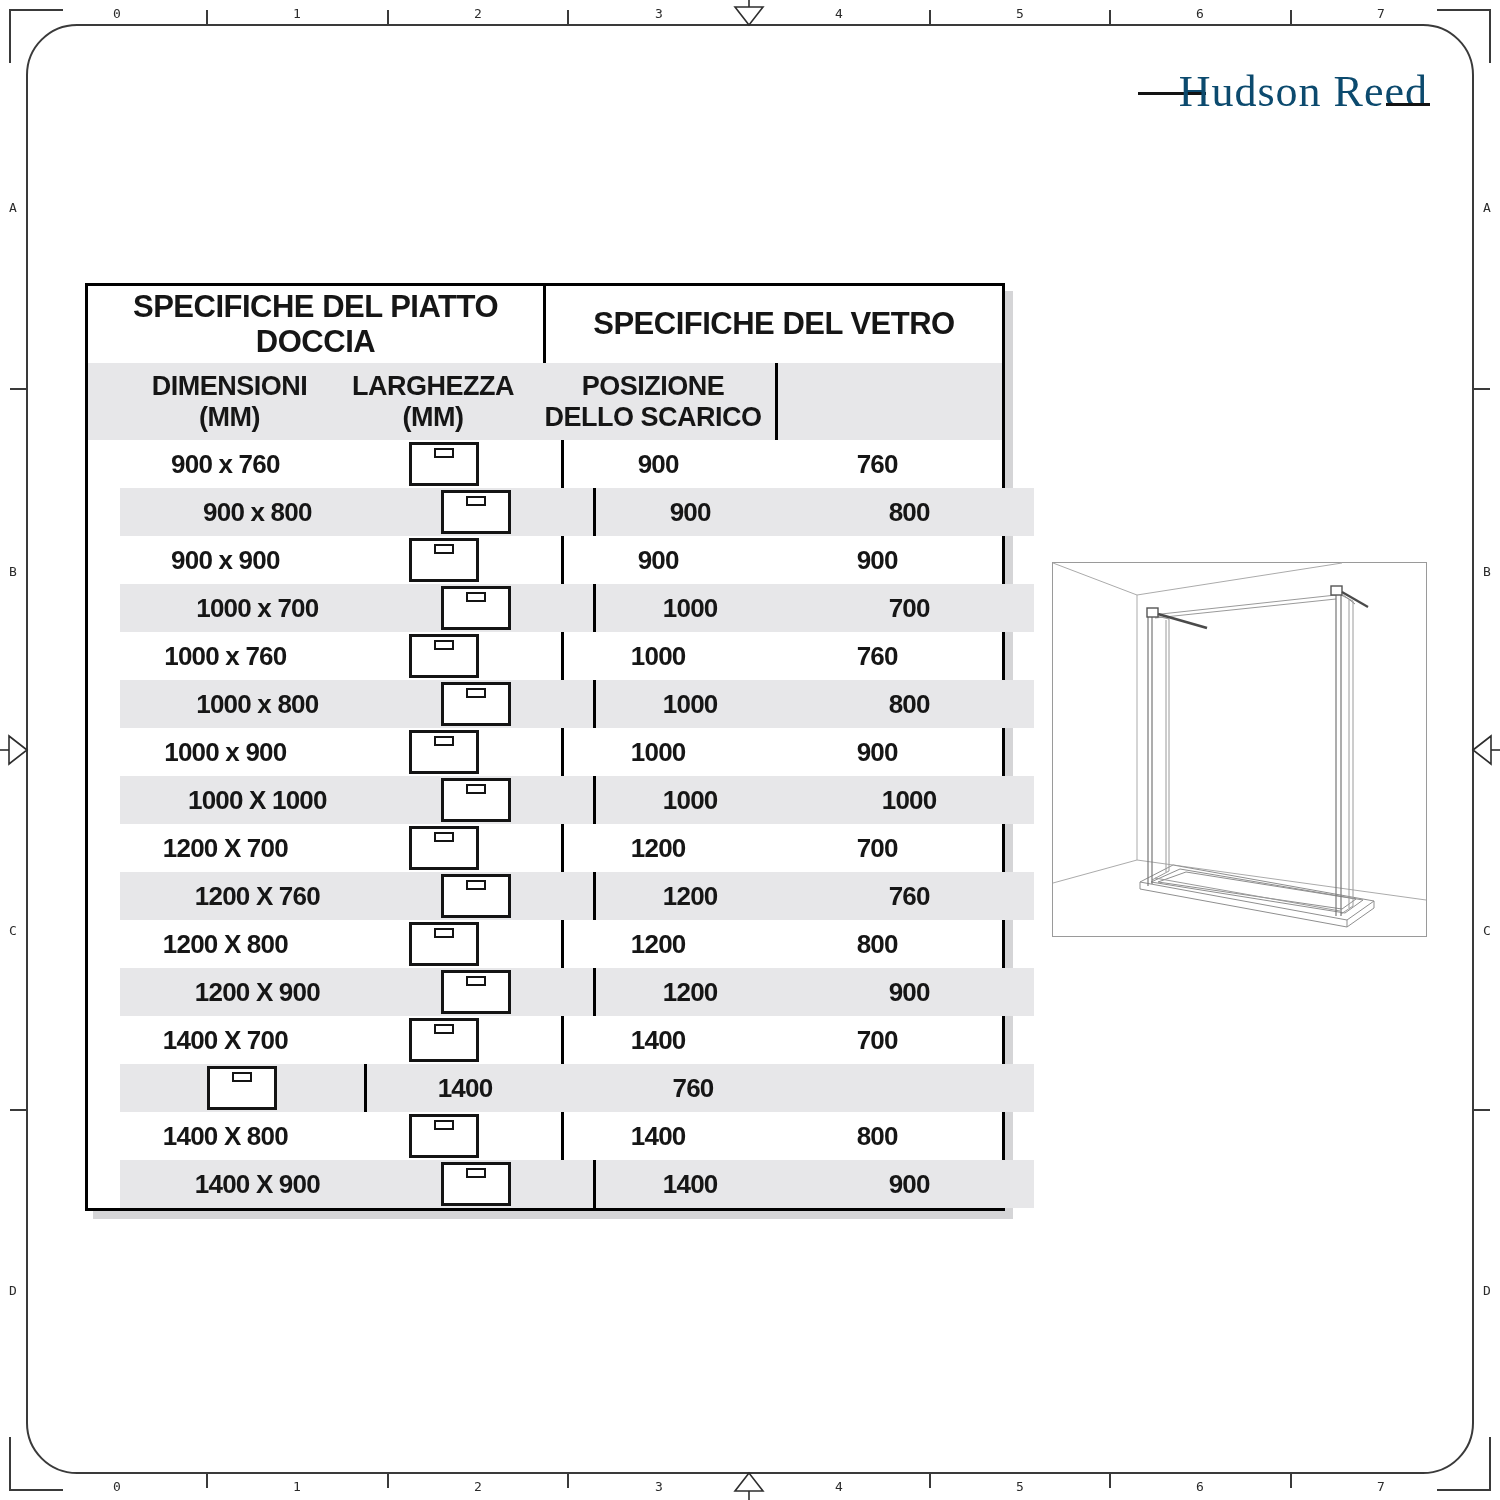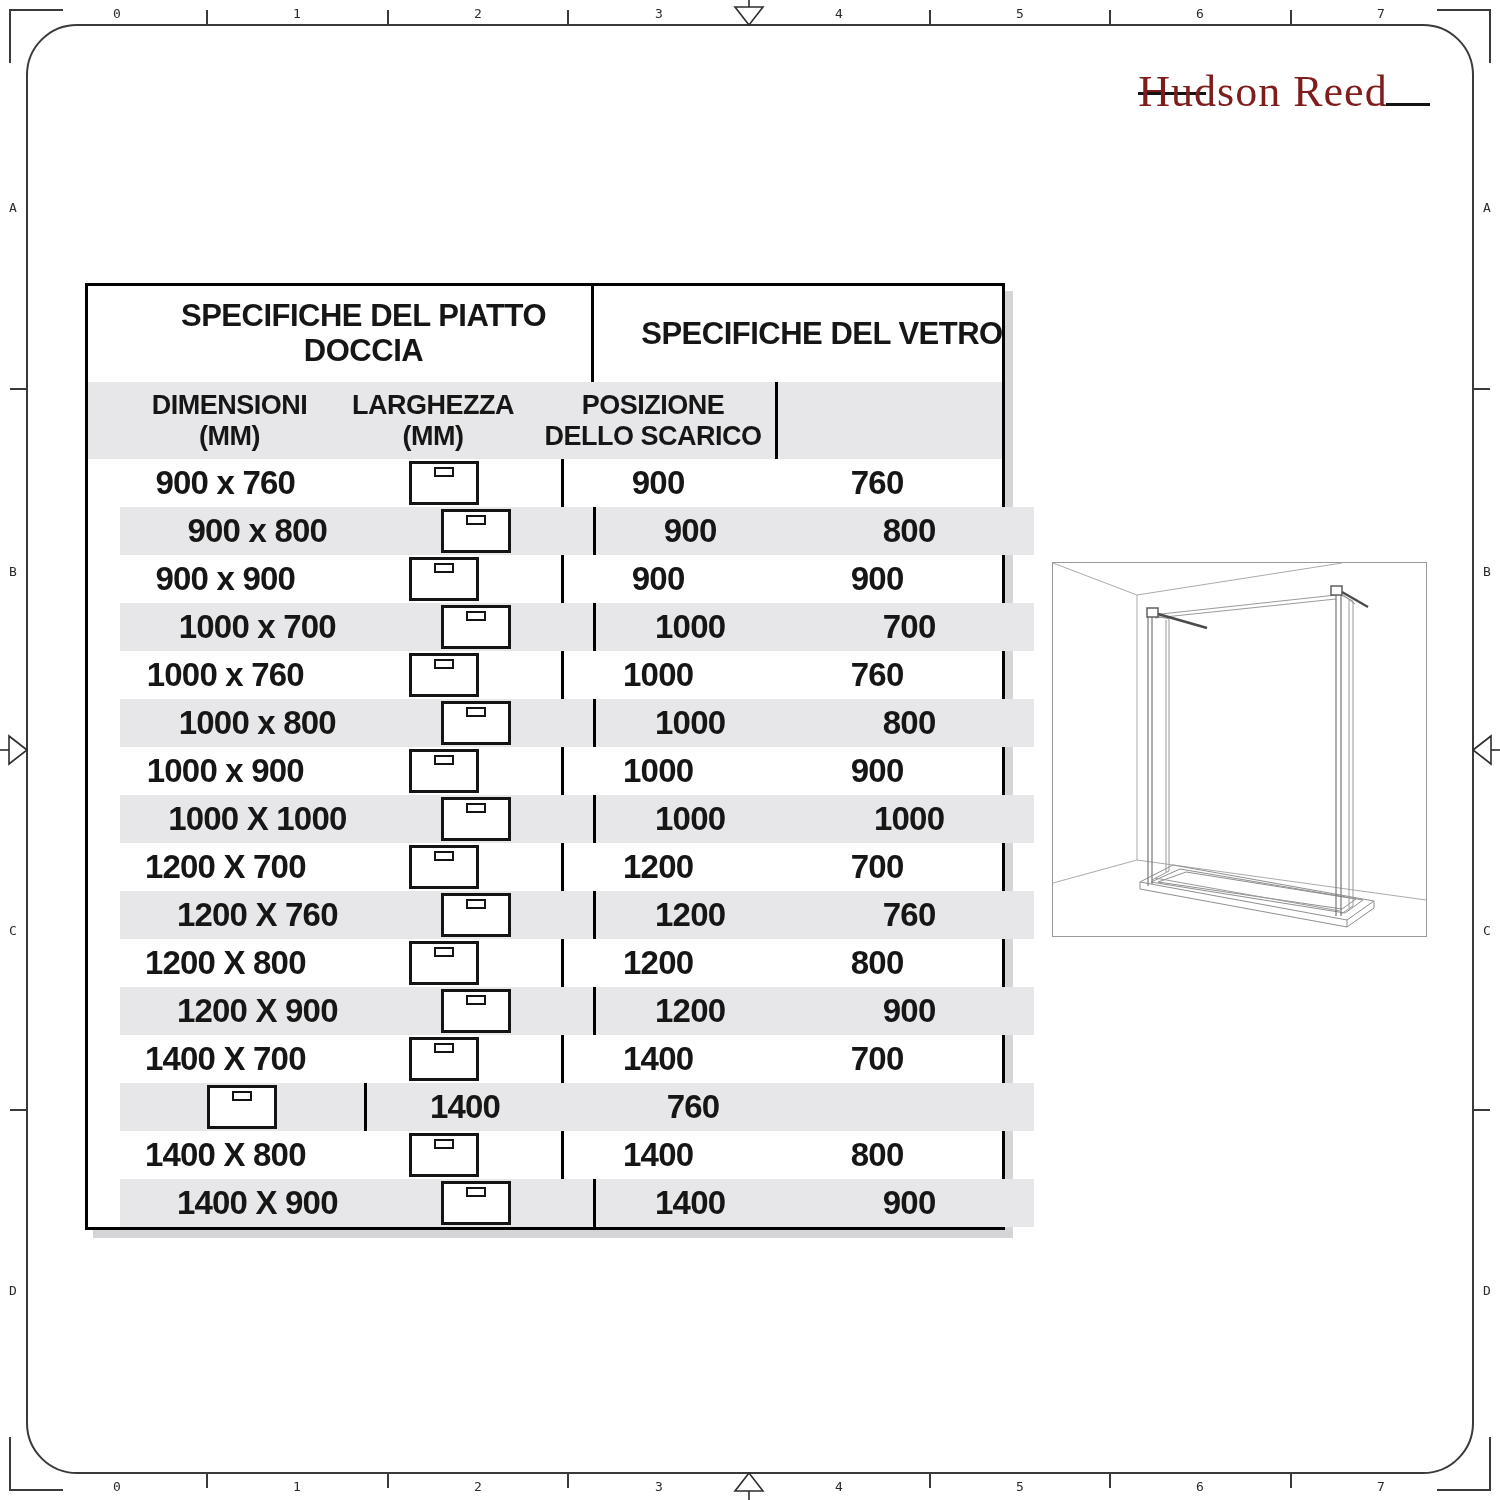--- a/index.html
+++ b/index.html
@@ -9,46 +9,46 @@
   }
   
   #chrome{position:absolute;left:0;top:0;}
   .ruler-label{
     position:absolute;transform:translate(-50%,-50%);
     font-family:"DejaVu Sans Mono",monospace;font-size:13px;color:#2b2b2b;
   }
   
   .logo{position:absolute;left:1100px;top:64px;width:330px;height:56px;}
   .logo .text{
-    position:absolute;right:2px;top:2px;width:100%;text-align:center;
-    font-family:"Liberation Serif",serif;font-size:44px;letter-spacing:1px;color:#7f1d1d;
+    position:absolute;right:2px;top:2px;width:100%;text-align:right;
+    font-family:"Liberation Serif",serif;font-size:44px;letter-spacing:1px;color:#0c4a6e;
   }
   .logo .dash{position:absolute;left:38px;top:28px;width:68px;height:3px;background:#131313;}
   .logo .under{position:absolute;left:286px;top:39px;width:44px;height:3px;background:#131313;}
   
   .spec-table{
     position:absolute;left:85px;top:283px;width:914px;
     border:3px solid #000;background:#fff;box-shadow:8px 8px 0 #d5d5d7;
   }
   .trow{display:flex;width:100%;}
   .c{display:flex;align-items:center;justify-content:center;text-align:center;}
   .c1{width:211px;padding-left:36px;}
   .c2{width:244px;border-right:3px solid #000;}
   .c3{width:196px;}
   .c4{width:260px;}
-  .t-head1{height:96px;margin-left:48px;}
+  .t-head1{height:77px;}
   .t-head1 .hl{width:455px;border-right:3px solid #000;}
   .t-head1 .hr{width:456px;}
   .t-head1 .c{font-size:31px;font-weight:bold;letter-spacing:-.5px;line-height:1.12;}
   .t-head1 .hl span{display:inline-block;max-width:392px;}
   .t-head2{height:77px;background:#e7e7e9;}
   .t-head2 .c{font-size:27px;font-weight:bold;letter-spacing:-.5px;line-height:1.12;}
   .t-head2 .c2 span{display:inline-block;max-width:232px;}
   .t-head2 .c4 span{display:inline-block;max-width:210px;}
-  .data-row{height:48px;font-size:33px;font-weight:bold;letter-spacing:-.8px;}
+  .data-row{height:48px;font-size:26px;font-weight:bold;letter-spacing:-.8px;}
   .data-row.alt{background:#e7e7e9;margin-left:32px;}
   .tray-icon{
     width:64px;height:38px;border:3px solid #141414;background:#fff;
     position:relative;display:inline-block;box-sizing:content-box;
   }
   .drain{
     position:absolute;top:3px;left:50%;transform:translateX(-50%);
     width:16px;height:6px;border:2px solid #141414;background:#fff;
   }
   

